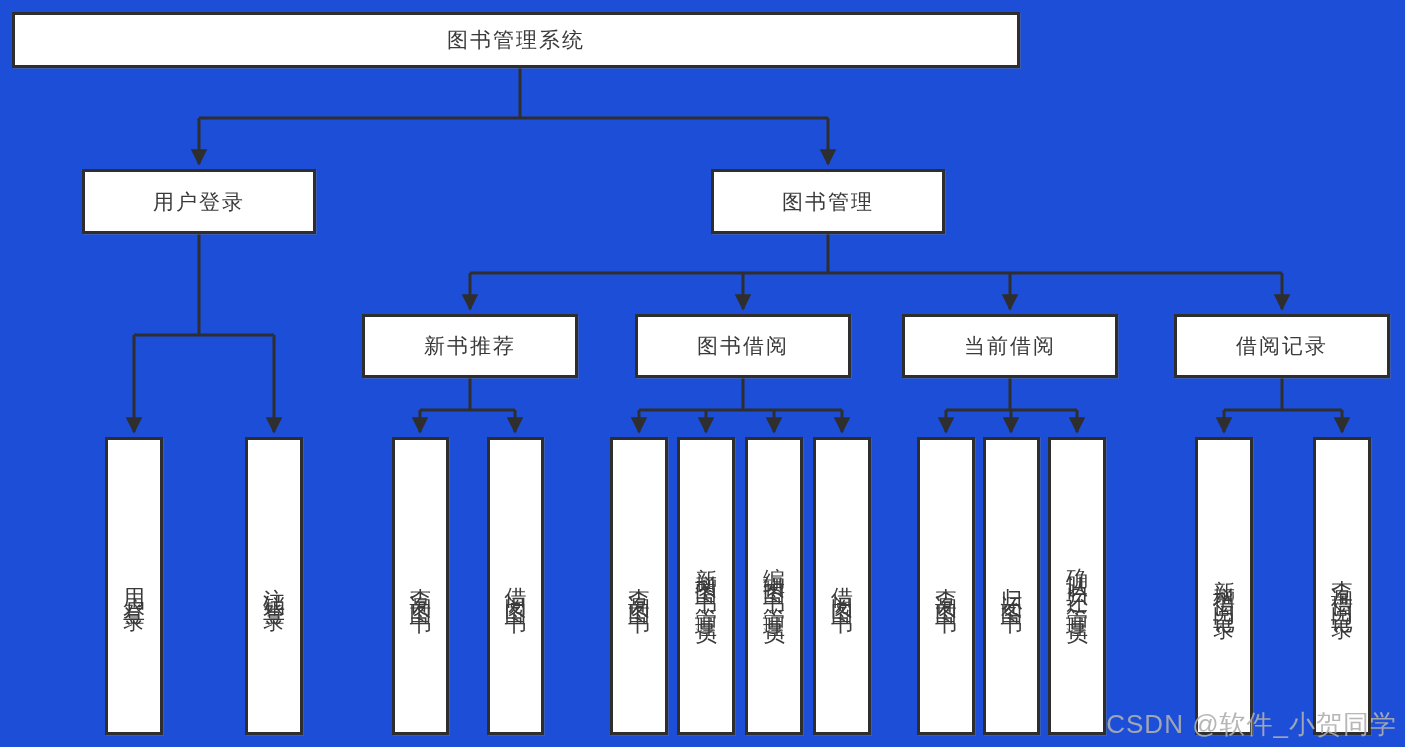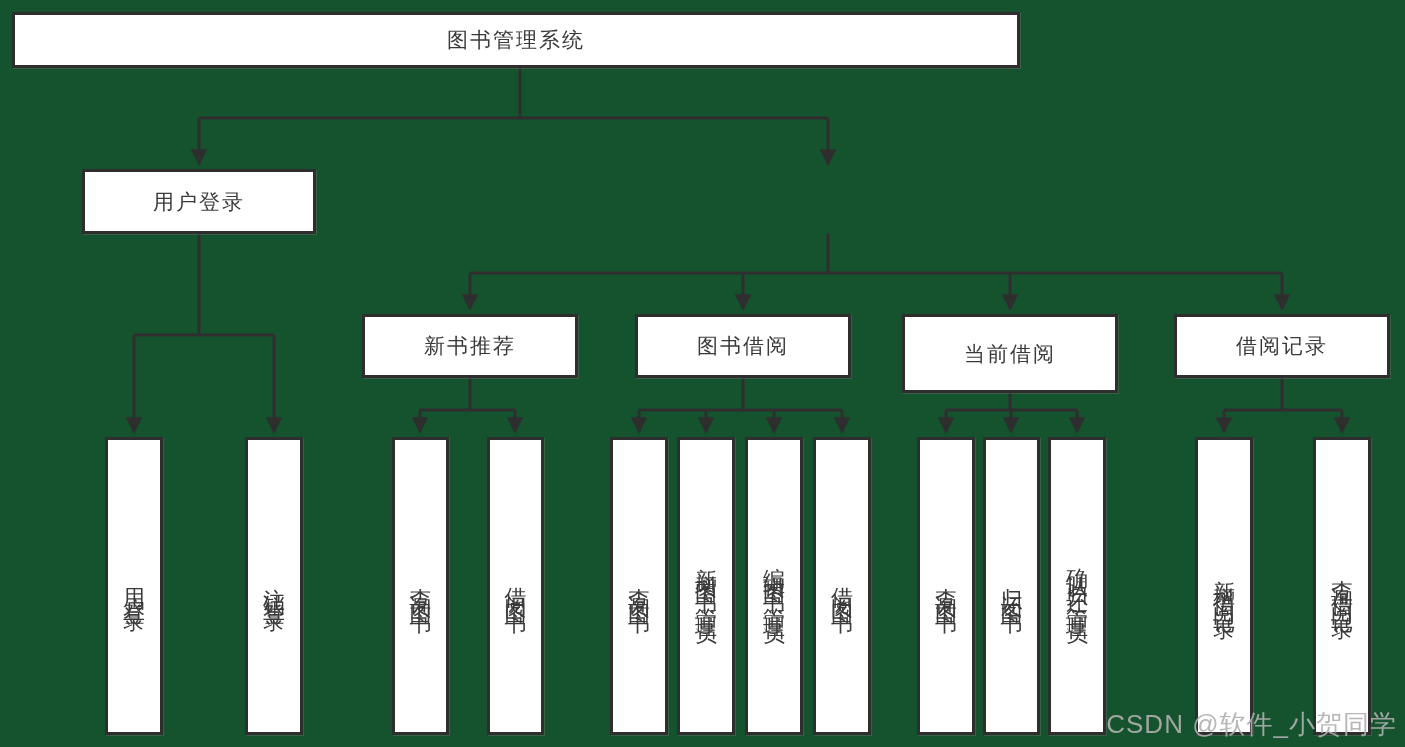--- a/index.html
+++ b/index.html
@@ -4,21 +4,21 @@
 <style>
   html, body {
     margin: 0;
     padding: 0;
     background: #ffffff;
   }
   .canvas {
     position: relative;
     width: 1405px;
     height: 747px;
-    background: #14532d;
+    background: #1d4ed8;
     overflow: hidden;
     font-family: "Liberation Sans", sans-serif;
   }
   svg.wires {
     position: absolute;
     left: 0; top: 0;
     width: 1405px;
     height: 747px;
     z-index: 1;
   }
@@ -113,28 +113,31 @@
     </g>
   </svg>
 
   <div class="node" style="left:12px; top:12px; width:1008px; height:56px;">
     <span class="h-label">图书管理系统</span>
   </div>
 
   <div class="node" style="left:82px; top:169px; width:234px; height:65px;">
     <span class="h-label">用户登录</span>
   </div>
+  <div class="node" style="left:711px; top:169px; width:234px; height:65px;">
+    <span class="h-label">图书管理</span>
+  </div>
 
   <div class="node" style="left:635px; top:314px; width:216px; height:64px;">
     <span class="h-label">图书借阅</span>
   </div>
   <div class="node" style="left:362px; top:314px; width:216px; height:64px;">
     <span class="h-label">新书推荐</span>
   </div>
-  <div class="node" style="left:902px; top:314px; width:216px; height:79px;">
+  <div class="node" style="left:902px; top:314px; width:216px; height:64px;">
     <span class="h-label">当前借阅</span>
   </div>
   <div class="node" style="left:1174px; top:314px; width:216px; height:64px;">
     <span class="h-label">借阅记录</span>
   </div>
 
   <div class="node leaf" style="left:105px; top:437px; width:58px; height:298px;">
     <span class="v-label">用户登录</span>
   </div>
   <div class="node leaf" style="left:245px; top:437px; width:58px; height:298px;">

